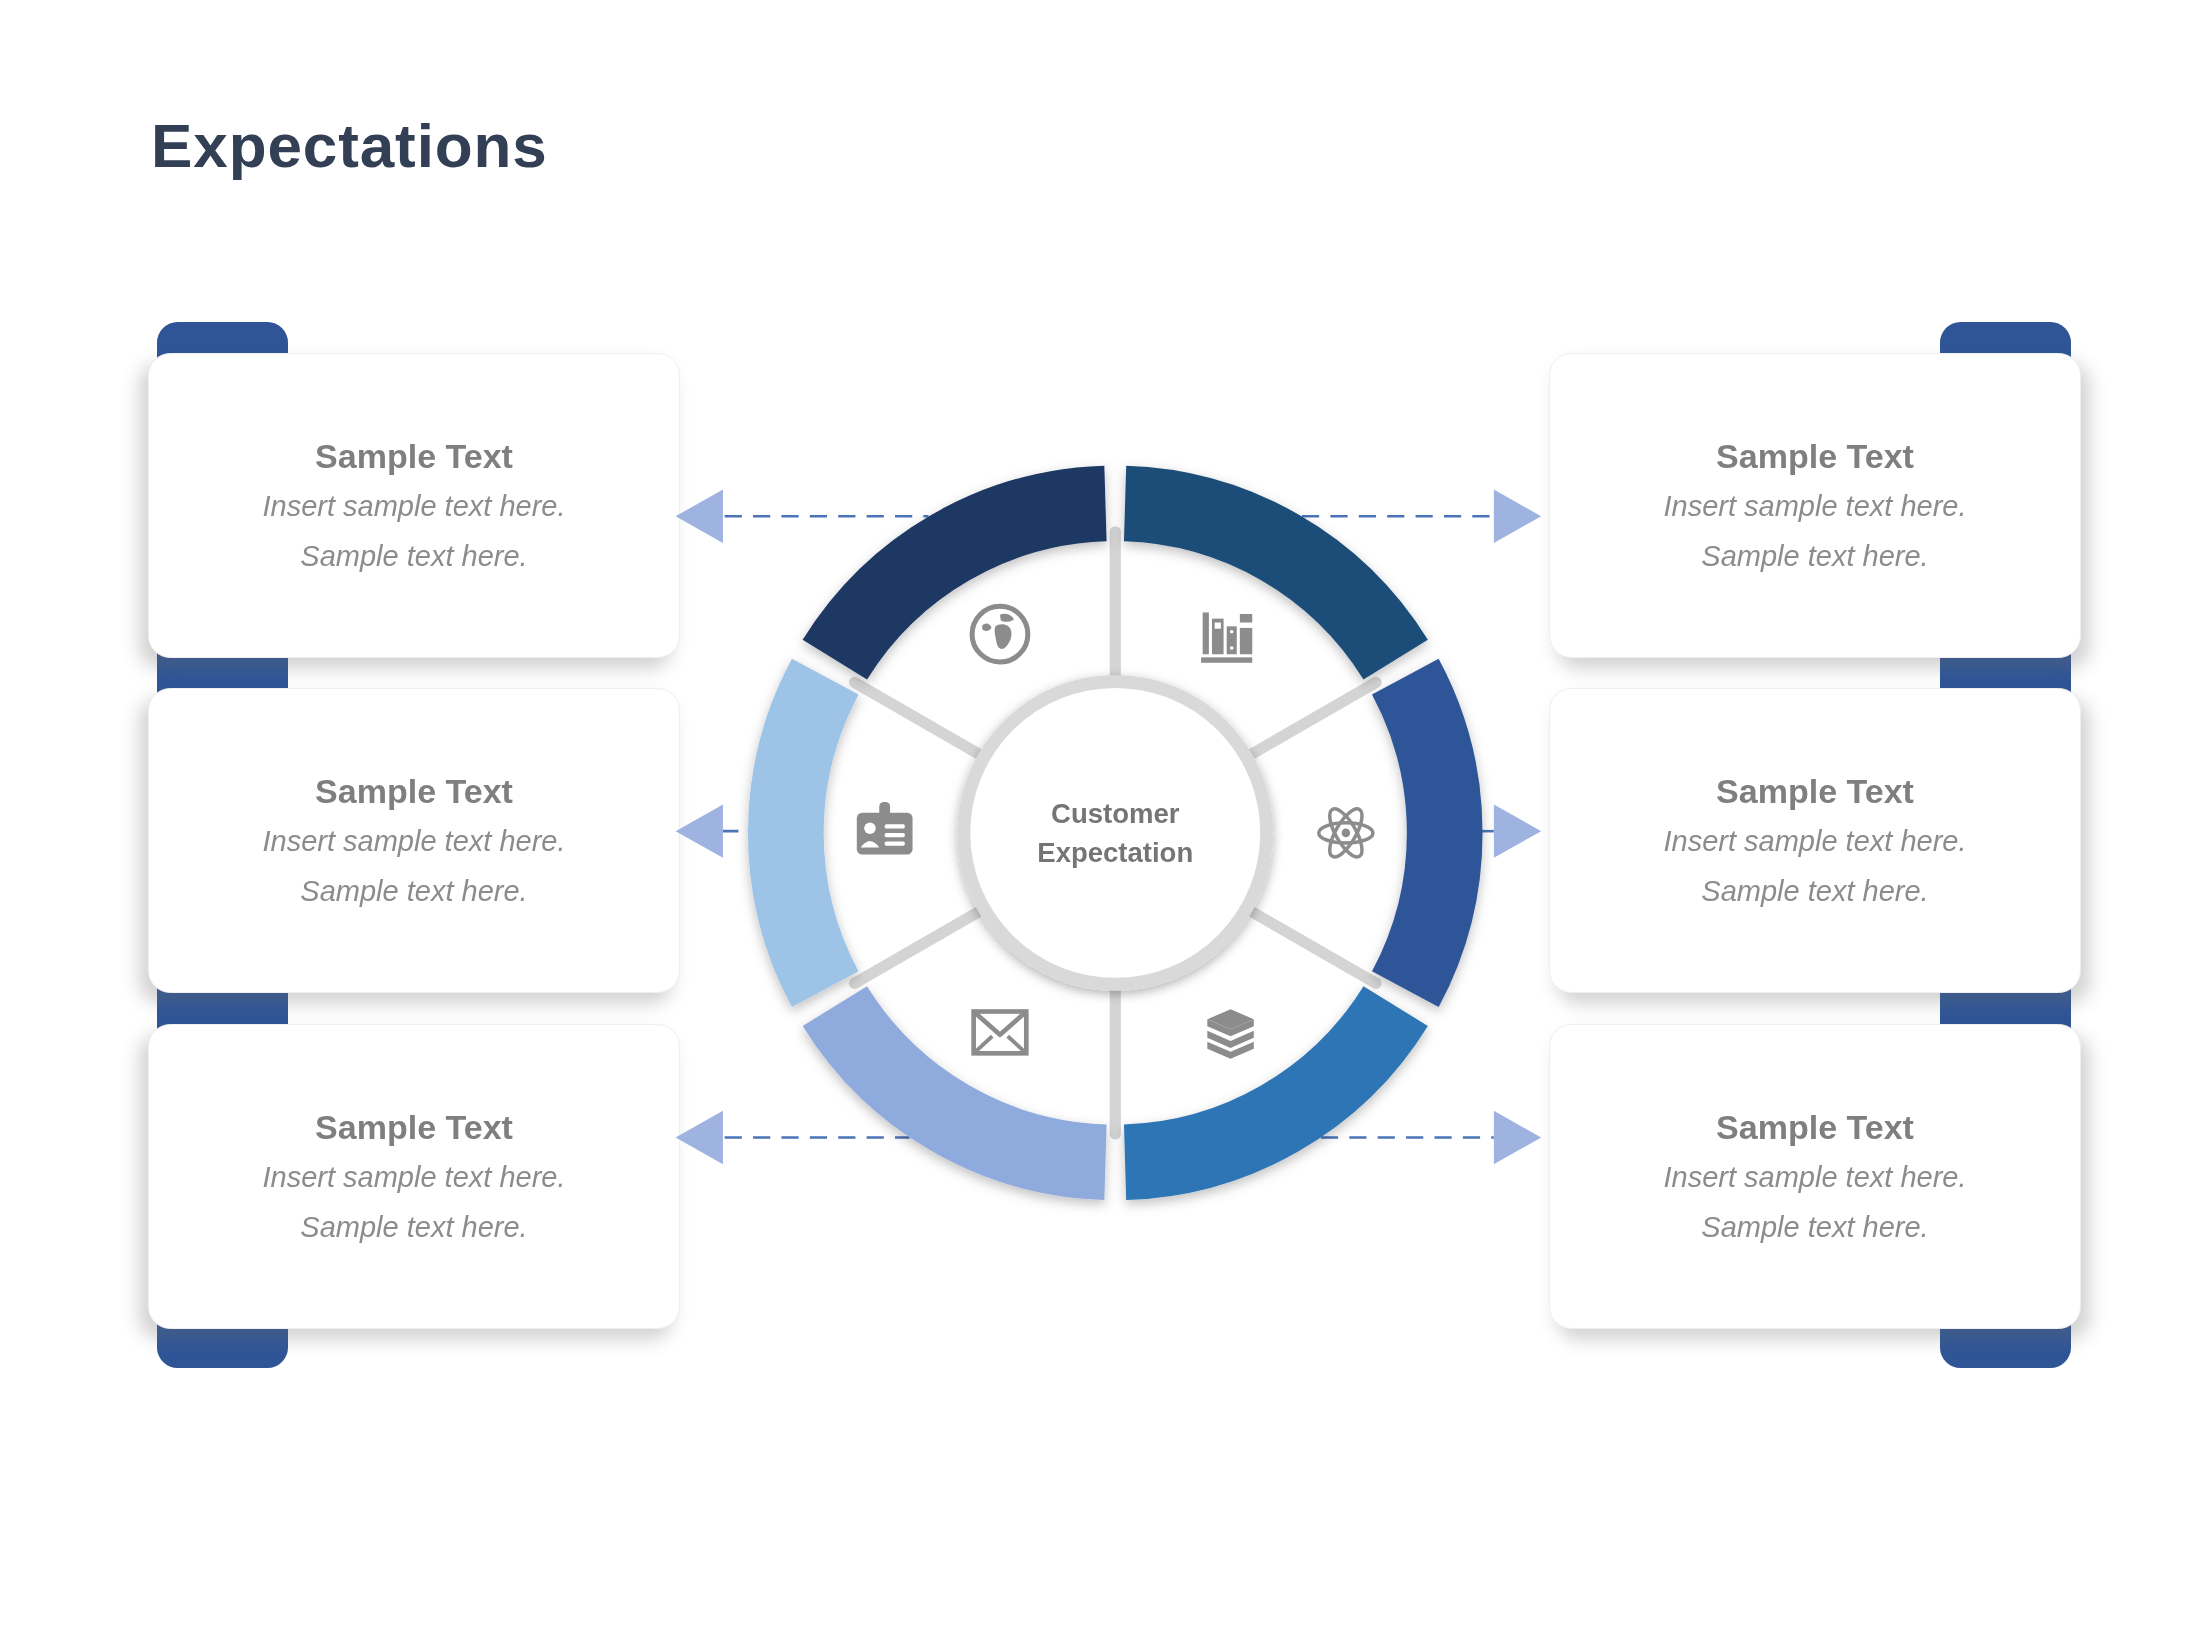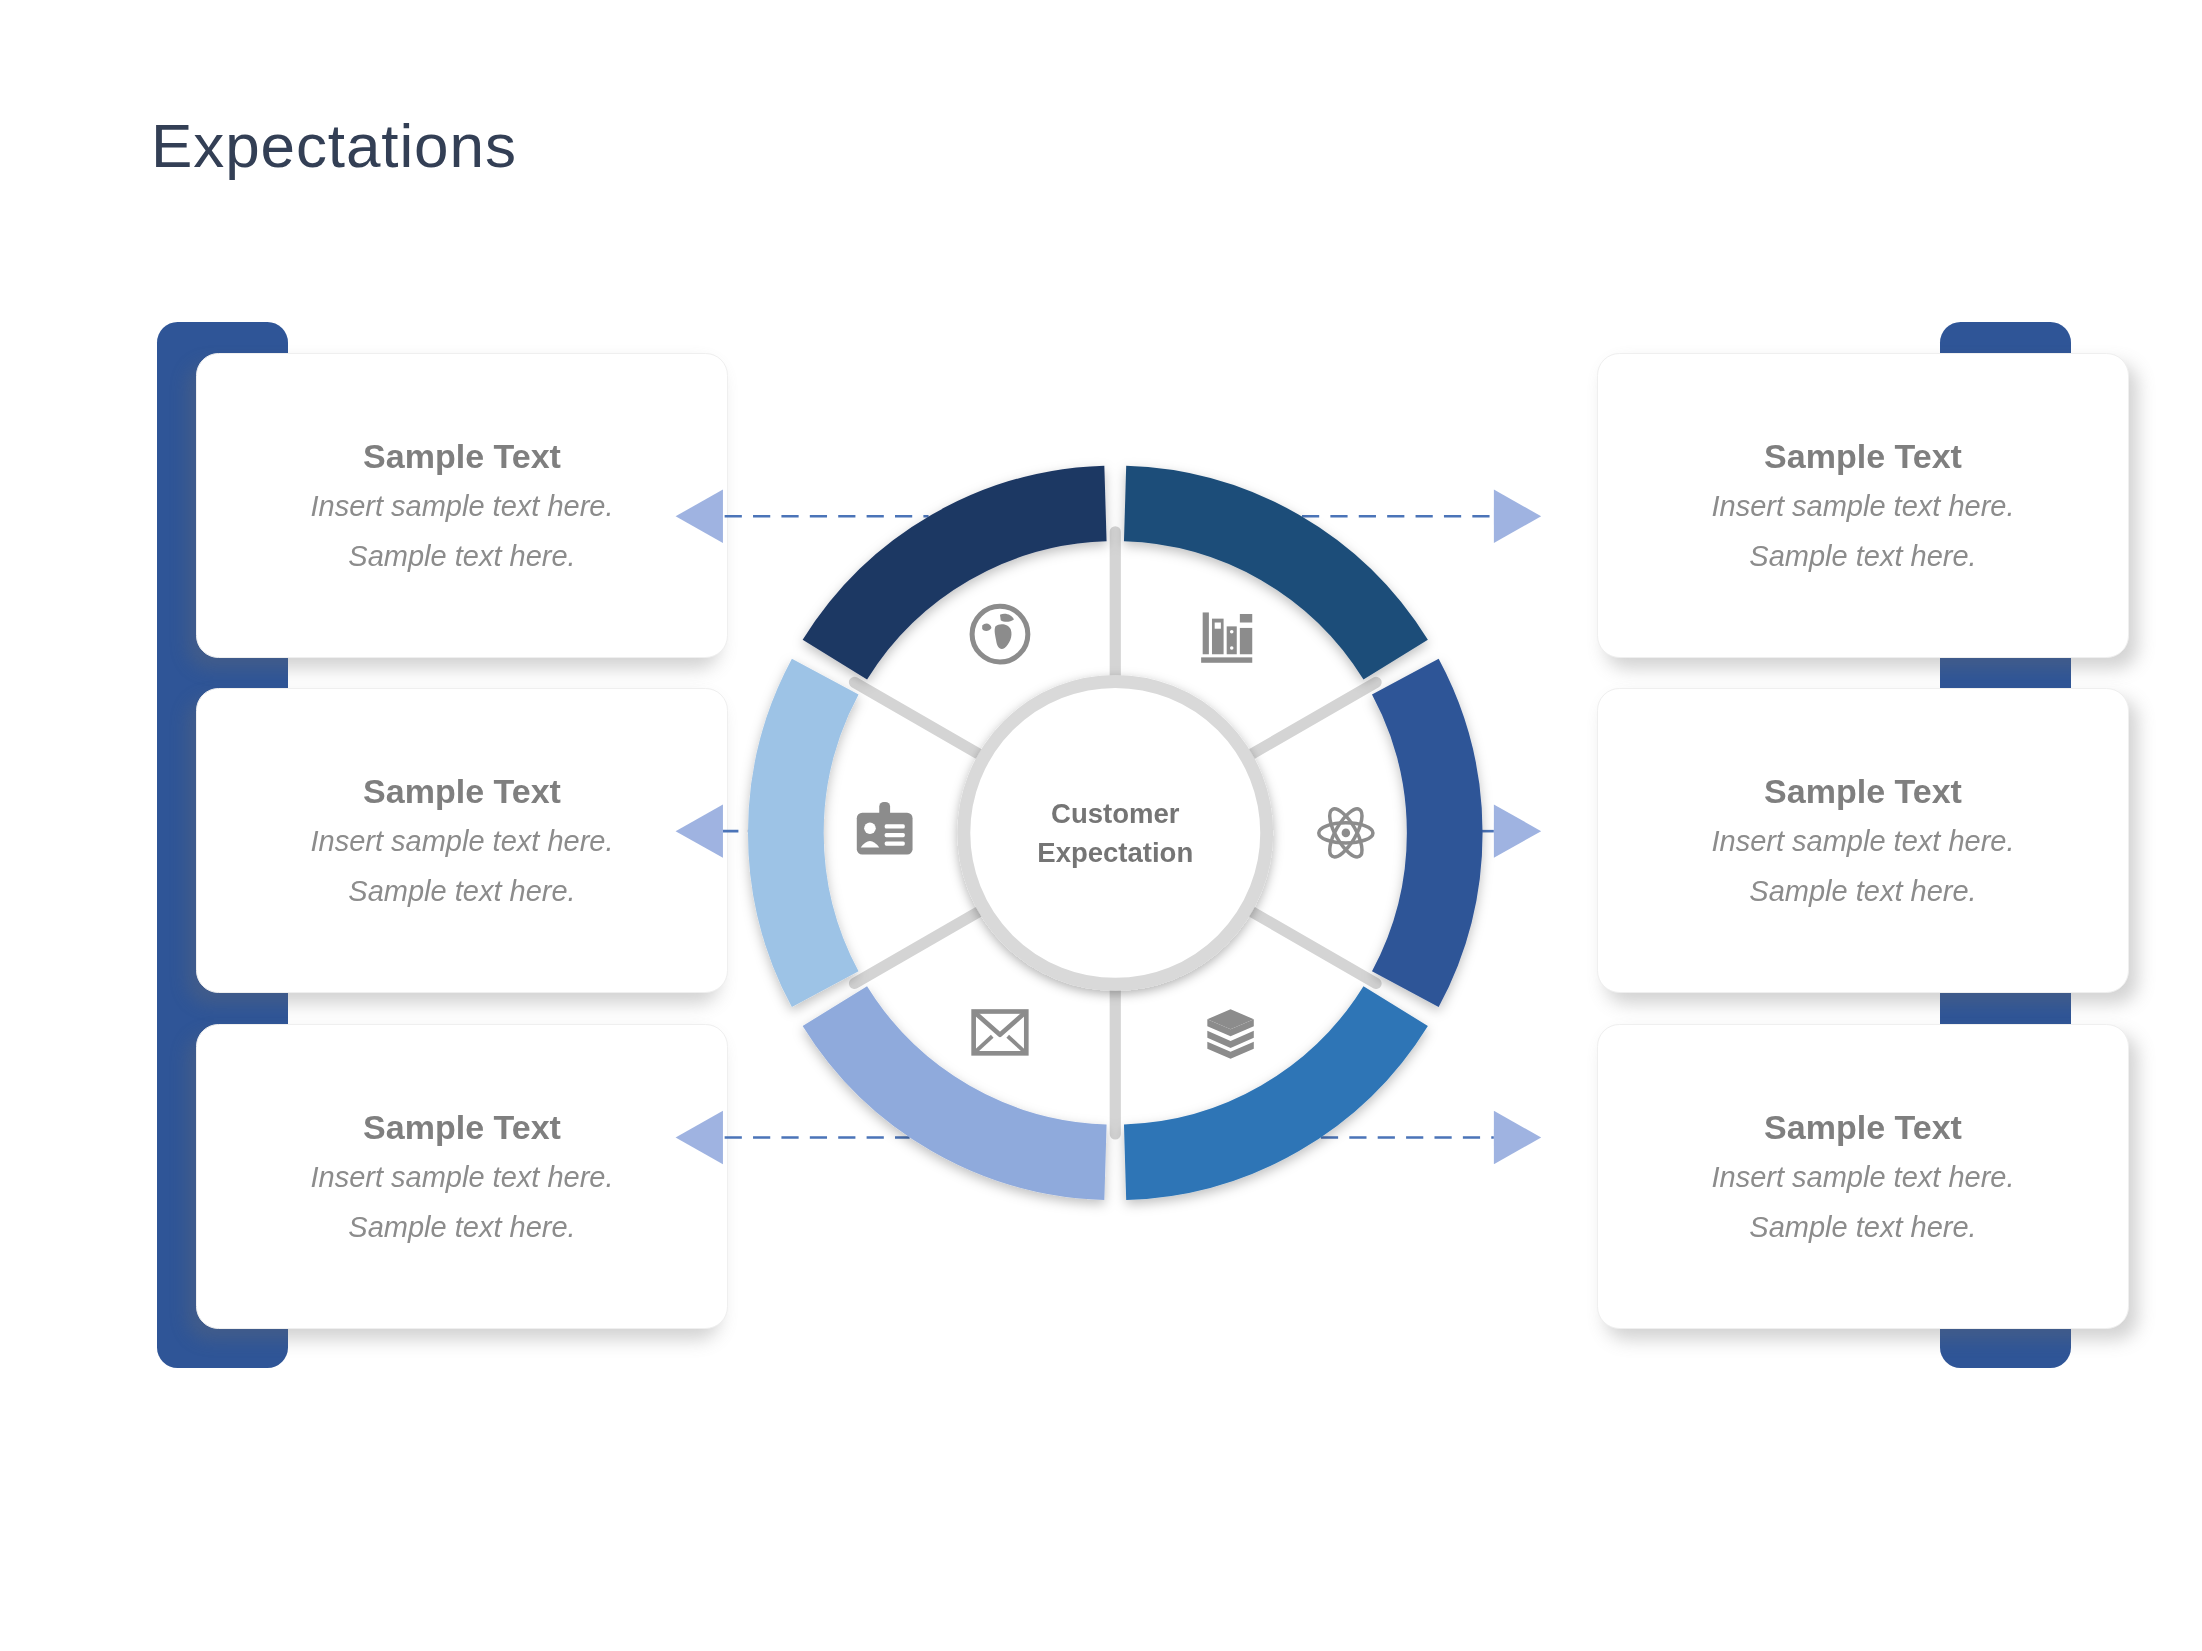--- a/index.html
+++ b/index.html
@@ -1,25 +1,25 @@
 <!DOCTYPE html>
 <html style="font-size:13.8px"><head>
 <meta charset="utf-8">
 <style>
   html,body{margin:0;padding:0;background:#ffffff;}
   .slide{position:relative;width:2203px;height:1652px;background:#ffffff;overflow:hidden;
          font-family:"Liberation Sans", sans-serif;}
-  .slide-title{position:absolute;left:151px;top:110px;margin:0;font-size:62px;font-weight:400;
+  .slide-title{position:absolute;left:151px;top:110px;margin:0;font-size:62px;font-weight:700;
                color:#333F55;letter-spacing:0.9px;}
   .tab-strip{position:absolute;top:322px;width:131px;height:1046px;border-radius:20.6px;background:#2F5597;}
   .tab-strip.left{left:157px;}
   .tab-strip.right{left:1940px;}
   .card{position:absolute;width:532px;height:305px;background:#ffffff;border:0.9px solid #EFEFEF;
         border-radius:22.4px;display:flex;flex-direction:column;align-items:center;justify-content:center;
-        text-align:center;box-sizing:border-box;margin-left:48px;}
+        text-align:center;box-sizing:border-box;}
   .card.left{left:148px;box-shadow:-8.6px 10.3px 17px rgba(110,110,110,0.30);}
   .card.right{left:1549px;box-shadow:8.6px 10.3px 17px rgba(110,110,110,0.30);}
   .card.r1{top:353px;} .card.r2{top:688px;} .card.r3{top:1024px;}
   .card-inner{transform:translateY(6.9px);}
   .card-heading{font-size:34px;font-weight:700;color:#7F7F7F;margin:0 0 6.9px 0;}
   .card-line{font-size:29px;color:#8C8C8C;margin:12px 0;line-height:1.3;font-style:italic;}
   svg.diagram{position:absolute;left:0;top:0;}
 </style>
 </head>
 <body>

